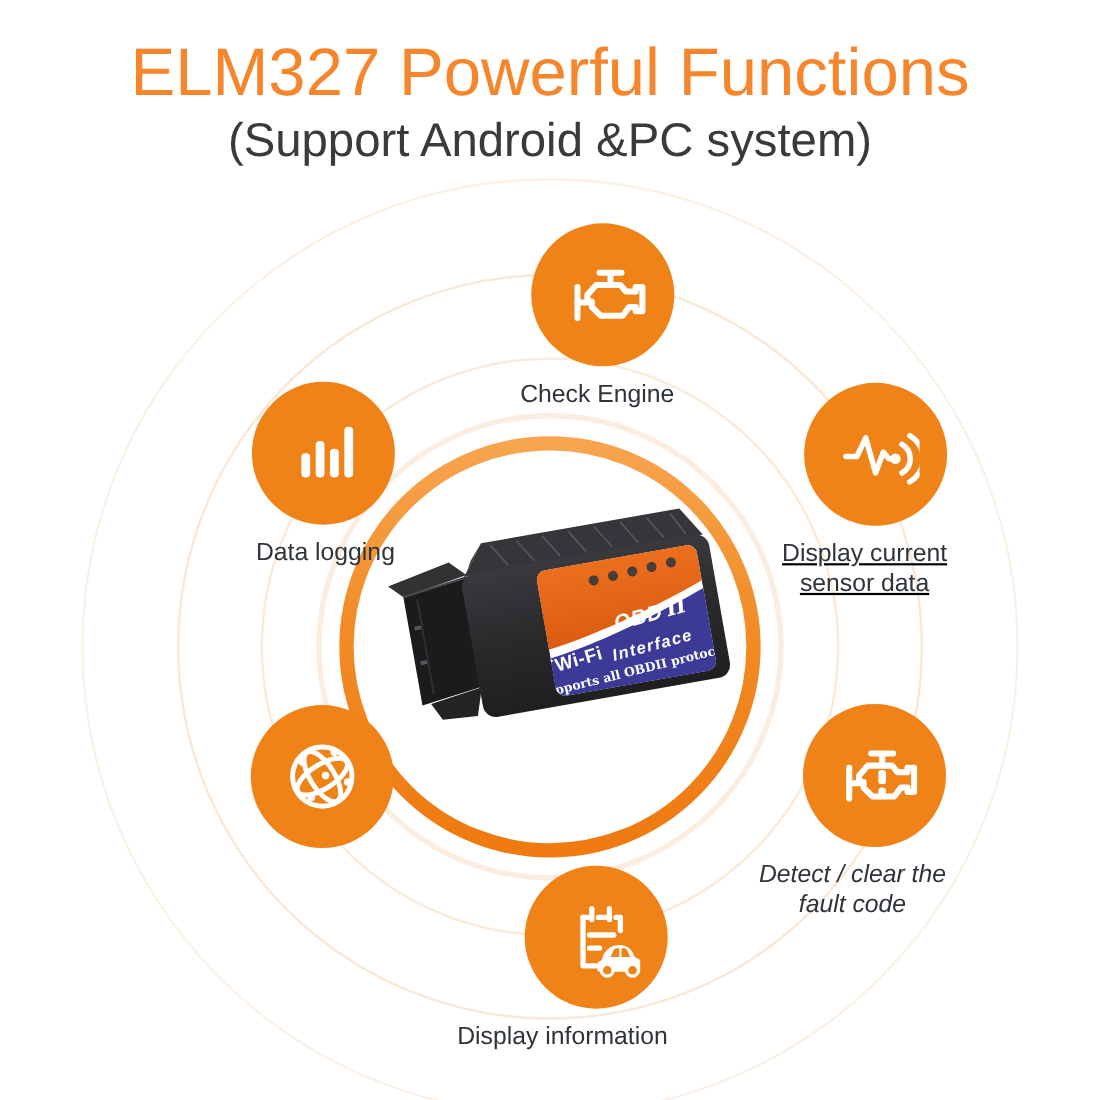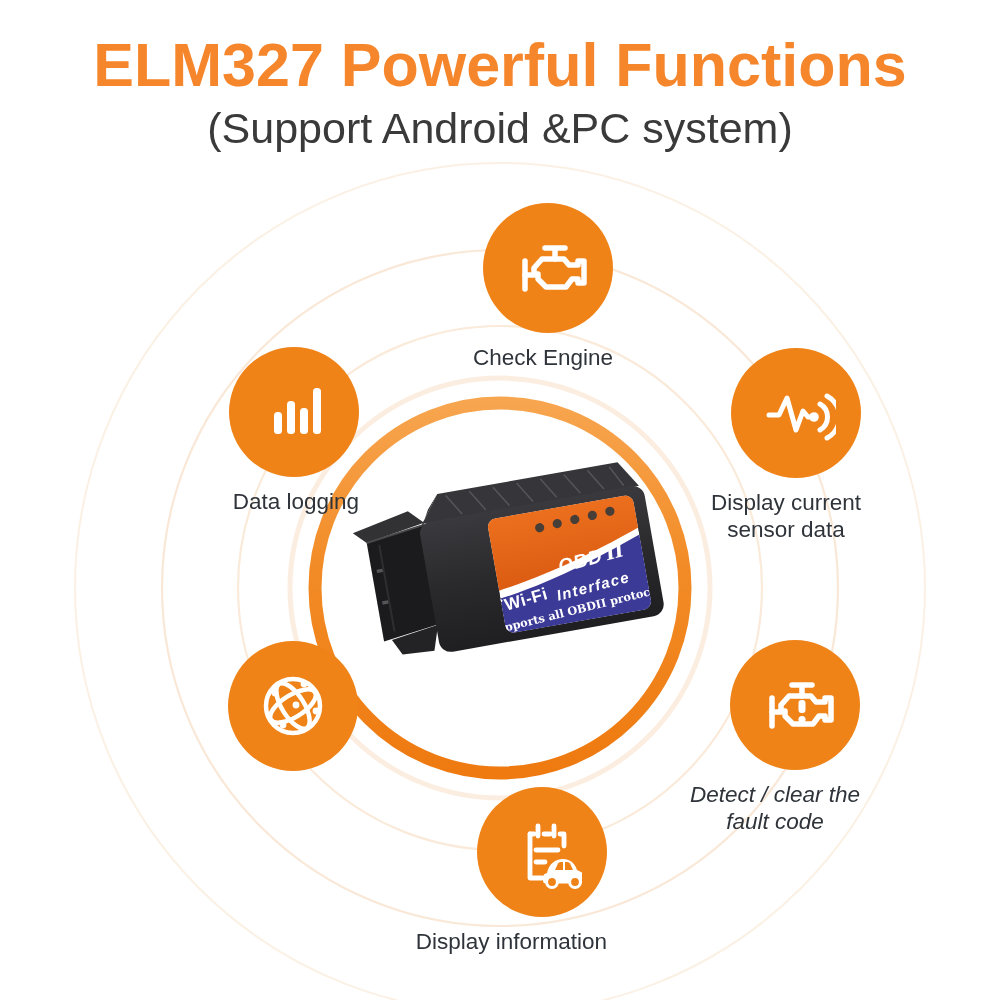--- a/index.html
+++ b/index.html
@@ -4,41 +4,41 @@
 <style>
   html,body{margin:0;padding:0;background:#fff;}
   body{
     width:1000px;height:1000px;position:relative;overflow:hidden;
     font-family:"Liberation Sans", sans-serif;
   }
   .stage{position:absolute;left:0;top:0;width:1000px;height:1000px;}
   .bg-svg{position:absolute;left:0;top:0;z-index:0;}
   .title{
     position:absolute;left:0;top:30px;width:1000px;text-align:center;
-    font-size:61px;font-weight:bold;color:#F6862C;letter-spacing:0px;z-index:2;
+    font-size:61px;font-weight:normal;color:#F6862C;letter-spacing:0px;z-index:2;
   }
   .subtitle{
     position:absolute;left:0;top:104px;width:1000px;text-align:center;
     font-size:43px;font-weight:400;color:#3A3A3A;z-index:2;
   }
   .feature{
     position:absolute;width:220px;display:flex;flex-direction:column;
     align-items:flex-end;z-index:3;
   }
   .badge{
     width:130px;height:130px;border-radius:50%;background:#EF8318;
     display:flex;align-items:center;justify-content:center;flex:0 0 auto;
   }
   .flabel{
     margin-top:11px;text-align:center;font-size:22.5px;line-height:27px;
     color:#2F343A;
   }
   .f-check-engine{left:393px;top:203px;}
   .f-data-logging{left:139px;top:347px;}
-  .f-sensor-data{left:641px;top:348px;}
+  .f-sensor-data{left:641px;top:348px;text-decoration:underline;}
   .f-realtime{left:138px;top:641px;}
   .f-fault-code{left:640px;top:640px;font-style:italic;}
   .f-vehicle-info{left:387px;top:787px;}
 </style>
 </head>
 <body>
 
 <div class="stage">
 
   <svg class="bg-svg" width="1000" height="1000" viewBox="0 0 1000 1000">

